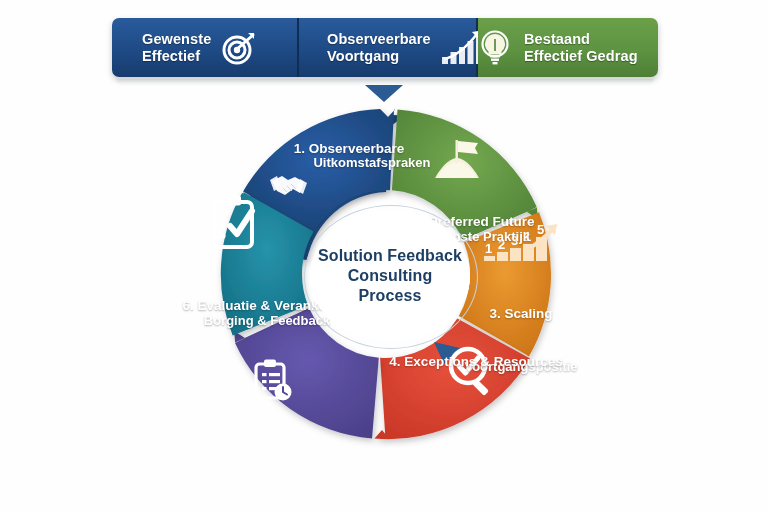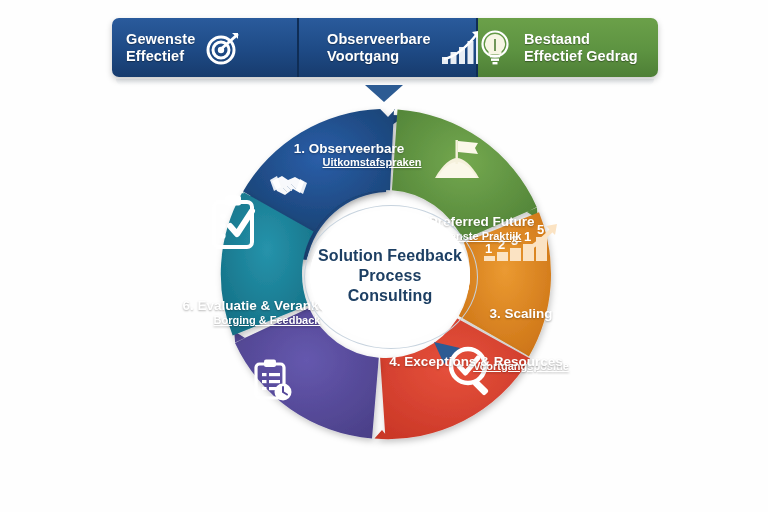--- a/index.html
+++ b/index.html
@@ -19,21 +19,21 @@
     box-shadow:0 3px 6px rgba(0,0,0,.22);
     overflow:hidden;
   }
   .bpanel{
     position:relative;display:flex;align-items:center;
     box-sizing:border-box;
   }
   .bpanel.blue1{
     width:187px;
     background:linear-gradient(180deg,#2a5b9c 0%,#1e4a85 55%,#173b6d 100%);
-    padding-left:14px;
+    padding-left:30px;
     border-right:2px solid #0f2d55;
   }
   .bpanel.blue2{
     width:179px;
     background:linear-gradient(180deg,#2a5b9c 0%,#1e4a85 55%,#173b6d 100%);
     padding-left:28px;
     border-right:2px solid #0f2d55;
   }
   .bpanel.green{
     flex:1;
@@ -72,21 +72,21 @@
   .wheel svg{display:block;width:396px;height:336px;overflow:visible;}
 
   
   .seg-label{
     position:absolute;color:#ffffff;text-align:center;
     text-shadow:0 1px 2px rgba(0,0,0,.30);
     pointer-events:none;
   }
   .seg-title{font-weight:bold;font-size:13.5px;line-height:15px;white-space:nowrap;}
   .seg-title.two{white-space:normal;}
-  .seg-sub{font-weight:bold;font-size:11px;line-height:11px;margin-top:2px;text-decoration:underline;}
+  .seg-sub{font-weight:bold;font-size:13px;line-height:11px;margin-top:2px;}
 
   .lbl1{left:66px;top:35px;width:190px;}
   .lbl1 .seg-sub{margin-top:1px;margin-left:46px;}
   .lbl2{left:196px;top:108px;width:180px;}
   .lbl3{left:272px;top:200px;width:122px;}
   .lbl4{left:198px;top:248px;width:180px;}
   .lbl5{left:60px;top:260px;width:180px;}
   .lbl6{left:-6px;top:192px;width:170px;}
 
   
@@ -379,20 +379,20 @@
     <div class="seg-label lbl6">
       <div class="seg-title two">
         <span>6.</span> <span>Evaluatie &amp; Verankering</span>
       </div>
       <div class="seg-sub">Borging &amp; Feedback</div>
     </div>
 
     <div class="center-circle">
       <div class="center-text">
         <div>Solution Feedback</div>
+        <div>Consulting</div>
         <div>Process</div>
-        <div>Consulting</div>
       </div>
     </div>
     <div class="center-ring"></div>
 
   </div>
 </div>
 
 </body></html>

